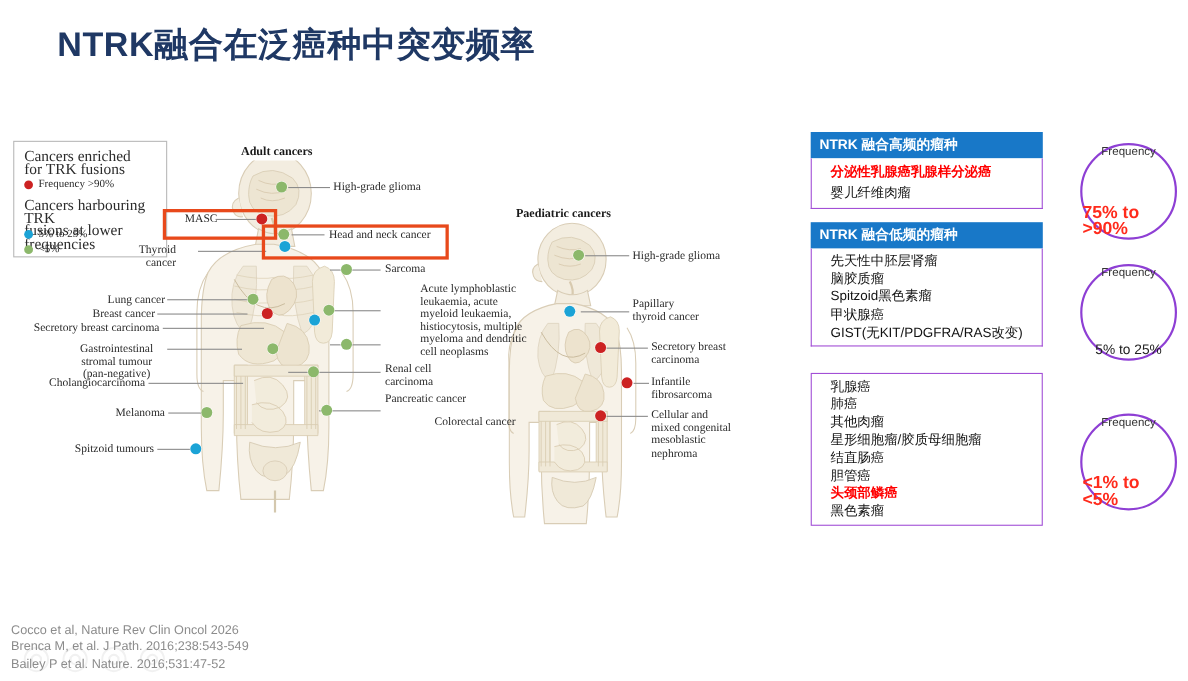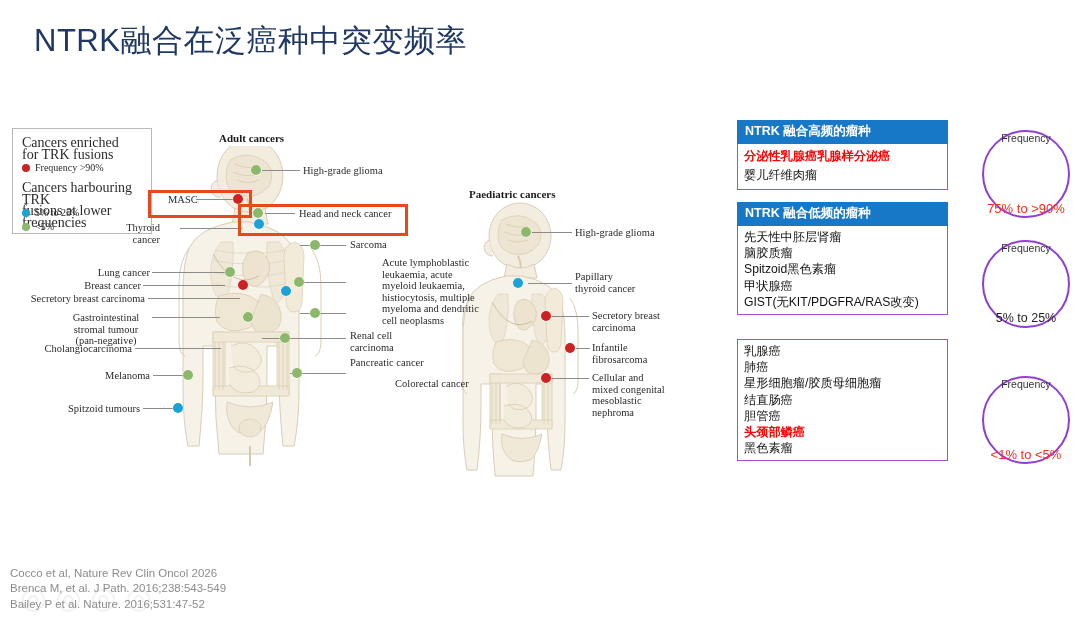--- a/index.html
+++ b/index.html
@@ -6,22 +6,22 @@
   html,body{margin:0;padding:0;}
   body{
     width:1080px;height:619px;background:#ffffff;overflow:hidden;position:relative;
     font-family:"Liberation Sans","DejaVu Sans",sans-serif;
     -webkit-font-smoothing:antialiased;
   }
   .slide{position:absolute;inset:0;}
 
   
   #slide-title{
-    position:absolute;left:34px;top:20px;
-    font-size:31px;font-weight:normal;letter-spacing:.5px;
+    position:absolute;left:52px;top:20px;
+    font-size:31px;font-weight:bold;letter-spacing:.5px;
     color:#1F3864;white-space:nowrap;
   }
 
   
   #figure-panel{position:absolute;left:0px;top:110px;width:710px;height:400px;}
 
   .fig-label{
     position:absolute;font-family:"Liberation Serif","DejaVu Serif",serif;
     font-size:10.5px;color:#2b2b2b;line-height:11.6px;white-space:pre-line;
   }
@@ -62,35 +62,35 @@
   .hl{position:absolute;border:3px solid #E8491B;background:transparent;}
 
   
   .tbl{position:absolute;width:211px;box-sizing:border-box;}
   .tbl-head{
     background:#1878C8;color:#ffffff;font-weight:bold;font-size:12.5px;
     padding:4px 6px 5px 8px;line-height:15px;
   }
   .tbl-body{
     border:1.4px solid #A24FD6;border-top:none;background:#fff;
-    padding:3px 6px 4px 6px;
+    padding:3px 6px 4px 17px;
   }
   .tbl-body.standalone{border-top:1.4px solid #A24FD6;}
   .tbl-row{font-size:12.2px;line-height:16.2px;color:#111;white-space:nowrap;}
   .tbl-row.hi{color:#FF0000;font-weight:bold;}
   .tbl-row.sp{line-height:19px;}
 
   
   .freq{
     position:absolute;width:84px;height:84px;border-radius:50%;
     border:2px solid #8E3FD4;display:flex;flex-direction:column;
     align-items:center;justify-content:space-between;background:#fff;
   }
   .freq .f1{font-size:10.5px;color:#333;line-height:13px;}
-  .freq .f2{font-size:13px;line-height:15px;font-weight:normal;}
+  .freq .f2{font-size:16px;line-height:15px;font-weight:bold;}
   .freq .f2.red{color:#FF2B1C;}
   .freq .f2.dark{color:#222;font-weight:normal;font-size:12.5px;}
 
   
   #citations{
     position:absolute;left:10px;bottom:7px;
     font-size:11.5px;line-height:15.5px;color:#8c8c8c;
   }
   #watermark{
     position:absolute;left:20px;bottom:4px;font-size:30px;color:#f1f1f1;
@@ -310,20 +310,21 @@
       <div class="tbl-row">Spitzoid黑色素瘤</div>
       <div class="tbl-row">甲状腺癌</div>
       <div class="tbl-row">GIST(无KIT/PDGFRA/RAS改变)</div>
     </div>
   </div>
 
   <div class="tbl" style="left:737px;top:339px;">
     <div class="tbl-body standalone">
       <div class="tbl-row">乳腺癌</div>
       <div class="tbl-row">肺癌</div>
+      <div class="tbl-row">其他肉瘤</div>
       <div class="tbl-row">星形细胞瘤/胶质母细胞瘤</div>
       <div class="tbl-row">结直肠癌</div>
       <div class="tbl-row">胆管癌</div>
       <div class="tbl-row hi">头颈部鳞癌</div>
       <div class="tbl-row">黑色素瘤</div>
     </div>
   </div>
 
   <div class="freq" style="left:982px;top:130px;">
     <div class="f1">Frequency</div>

